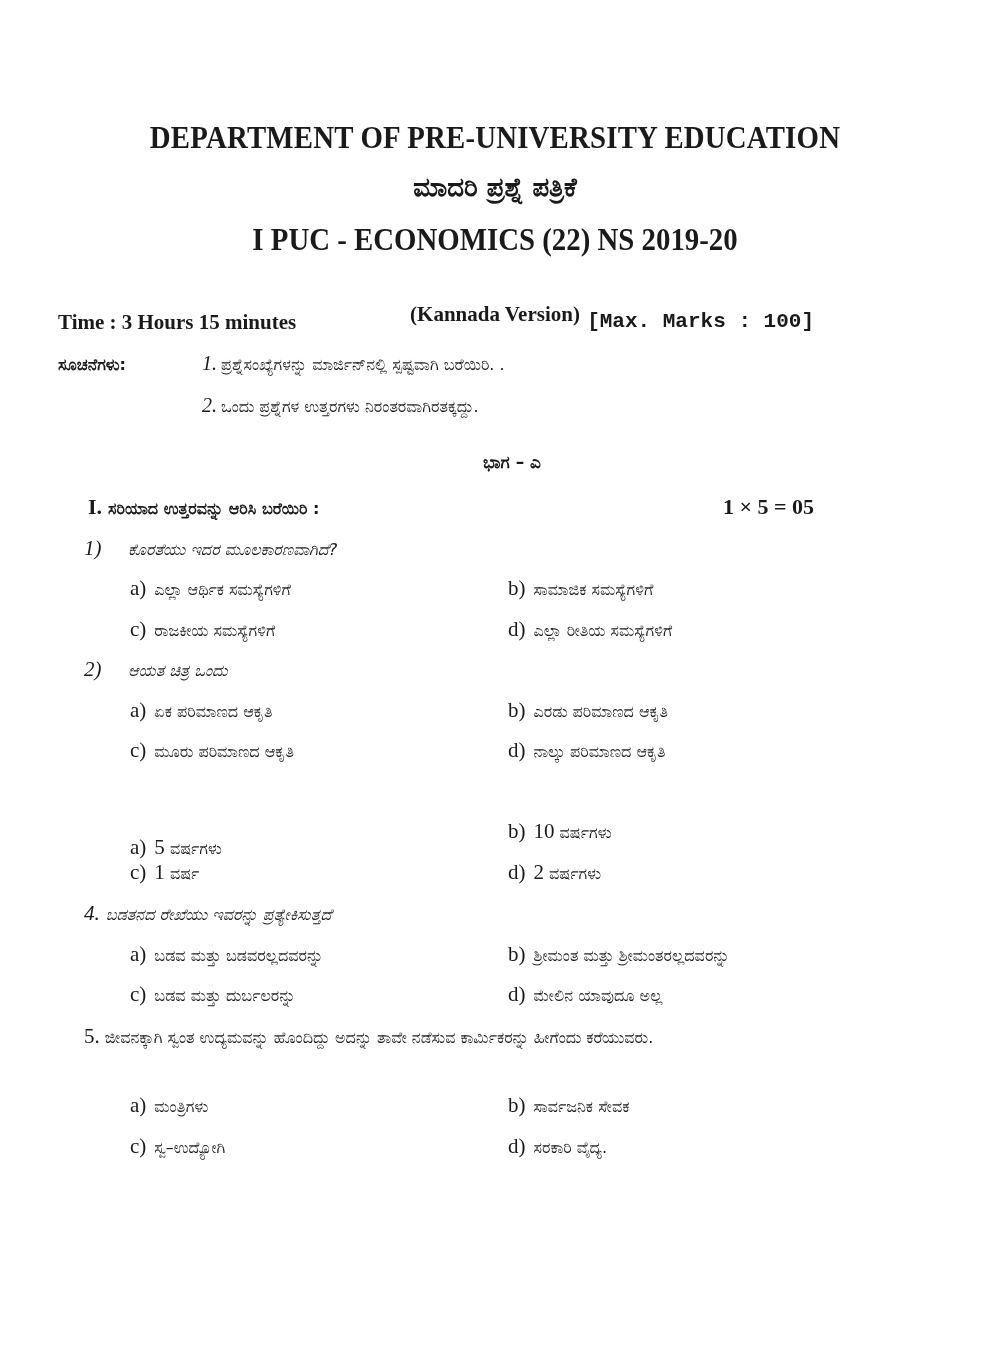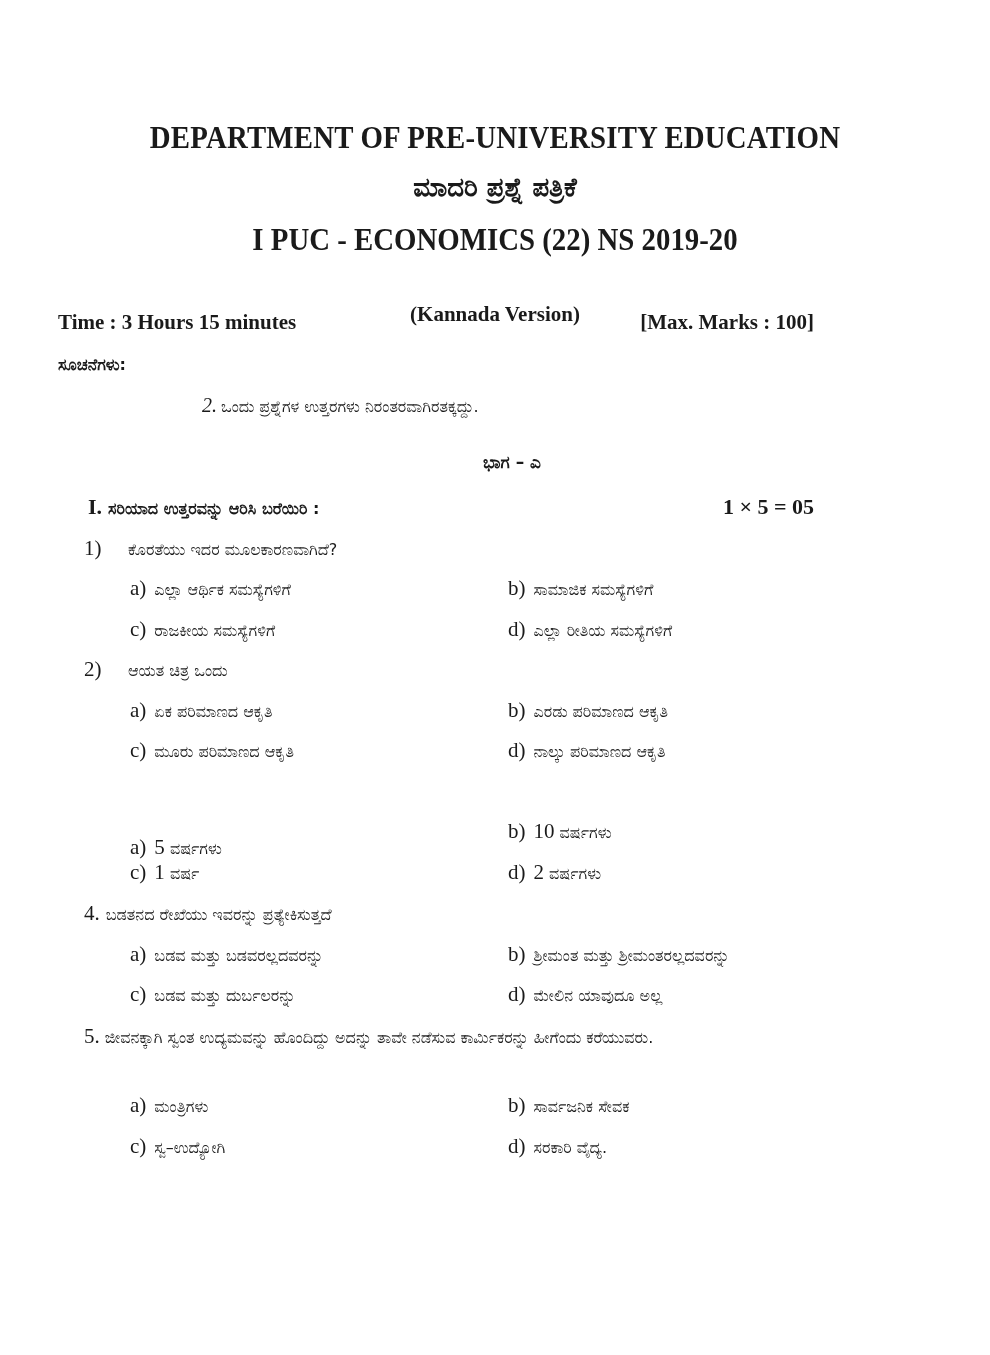--- a/index.html
+++ b/index.html
@@ -8,31 +8,31 @@
       font-family: "Liberation Serif", "DejaVu Serif", serif; color: #1a1a1a;
     }
     .page { position: absolute; left: 0; top: 0; width: 872px; height: 1355px; }
     .center { position: absolute; left: 0; width: 990px; text-align: center; }
     .dept { top: 120px; font-size: 31px; font-weight: bold; letter-spacing: 0.2px; transform: scaleX(0.93); }
     .kn-title { top: 172px; font-family: "DejaVu Sans", sans-serif; font-size: 26px; font-weight: bold; }
     .course { top: 222px; font-size: 31px; font-weight: bold; transform: scaleX(0.93); }
     .version { top: 268px; font-size: 21px; font-weight: bold; margin-top: 34px; }
     .abs { position: absolute; }
     .time { left: 58px; top: 310px; font-size: 21px; font-weight: bold; }
-    .marks { right: 58px; top: 310px; font-size: 21px; font-weight: bold; }
+    .marks { right: 58px; top: 310px; font-size: 21px; font-weight: bold; font-family: Liberation Mono, monospace; }
     .kn { font-family: "DejaVu Sans", sans-serif; }
     .instr-label { left: 58px; top: 355px; font-size: 16px; font-weight: bold; }
     .instr { left: 202px; font-size: 16px; }
     .instr .num { font-family: "Liberation Serif", serif; font-style: italic; font-size: 20px; margin-right: 4px; }
     .part { top: 452px; font-size: 17px; font-weight: bold; margin-left: 17px; }
     .sec-title { left: 88px; top: 494px; font-size: 16px; }
     .sec-title .roman { font-family: "Liberation Serif", serif; font-size: 22px; font-weight: bold; margin-right: 6px; }
     .sec-title .txt { font-weight: bold; }
     .sec-marks { right: 58px; top: 494px; font-size: 22px; font-weight: bold; }
-    .q { left: 84px; font-size: 16px; }
+    .q { left: 84px; font-size: 16px; font-style: italic; }
     .q .qn { font-family: "Liberation Serif", serif; font-size: 21px; display: inline-block; min-width: 44px; }
     .q .qn.tight { min-width: 0; margin-right: 6px; }
     .opt { font-size: 16px; }
     .opt .ol { font-family: "Liberation Serif", serif; font-size: 21px; margin-right: 8px; }
     .opt .num { font-family: "Liberation Serif", serif; font-size: 21px; }
     .colA { left: 130px; }
     .colB { left: 508px; }
     .q5 { left: 84px; top: 1023px; width: 848px; font-size: 16px; line-height: 26px; text-align: justify; }
     .q5 .qn { font-family: "Liberation Serif", serif; font-size: 21px; }
   </style>
@@ -43,20 +43,23 @@
 
   <div class="center dept">DEPARTMENT OF PRE-UNIVERSITY EDUCATION</div>
   <div class="center kn-title">ಮಾದರಿ ಪ್ರಶ್ನೆ ಪತ್ರಿಕೆ</div>
   <div class="center course">I PUC - ECONOMICS (22) NS 2019-20</div>
   <div class="center version">(Kannada Version)</div>
 
   <div class="abs time">Time : 3 Hours 15 minutes</div>
   <div class="abs marks">[Max. Marks : 100]</div>
 
   <div class="abs kn instr-label">ಸೂಚನೆಗಳು:</div>
+  <div class="abs kn instr" style="top:352px;">
+    <span class="num">1.</span><span>ಪ್ರಶ್ನೆಸಂಖ್ಯೆಗಳನ್ನು ಮಾರ್ಜಿನ್‌ನಲ್ಲಿ ಸ್ಪಷ್ಟವಾಗಿ ಬರೆಯಿರಿ. .</span>
+  </div>
   <div class="abs kn instr" style="top:394px;">
     <span class="num">2.</span><span>ಒಂದು ಪ್ರಶ್ನೆಗಳ ಉತ್ತರಗಳು ನಿರಂತರವಾಗಿರತಕ್ಕದ್ದು.</span>
   </div>
 
   <div class="center kn part">ಭಾಗ – ಎ</div>
 
   <div class="abs kn sec-title">
     <span class="roman">I.</span><span class="txt">ಸರಿಯಾದ ಉತ್ತರವನ್ನು ಆರಿಸಿ ಬರೆಯಿರಿ :</span>
   </div>
   <div class="abs sec-marks">1 × 5 = 05</div>

